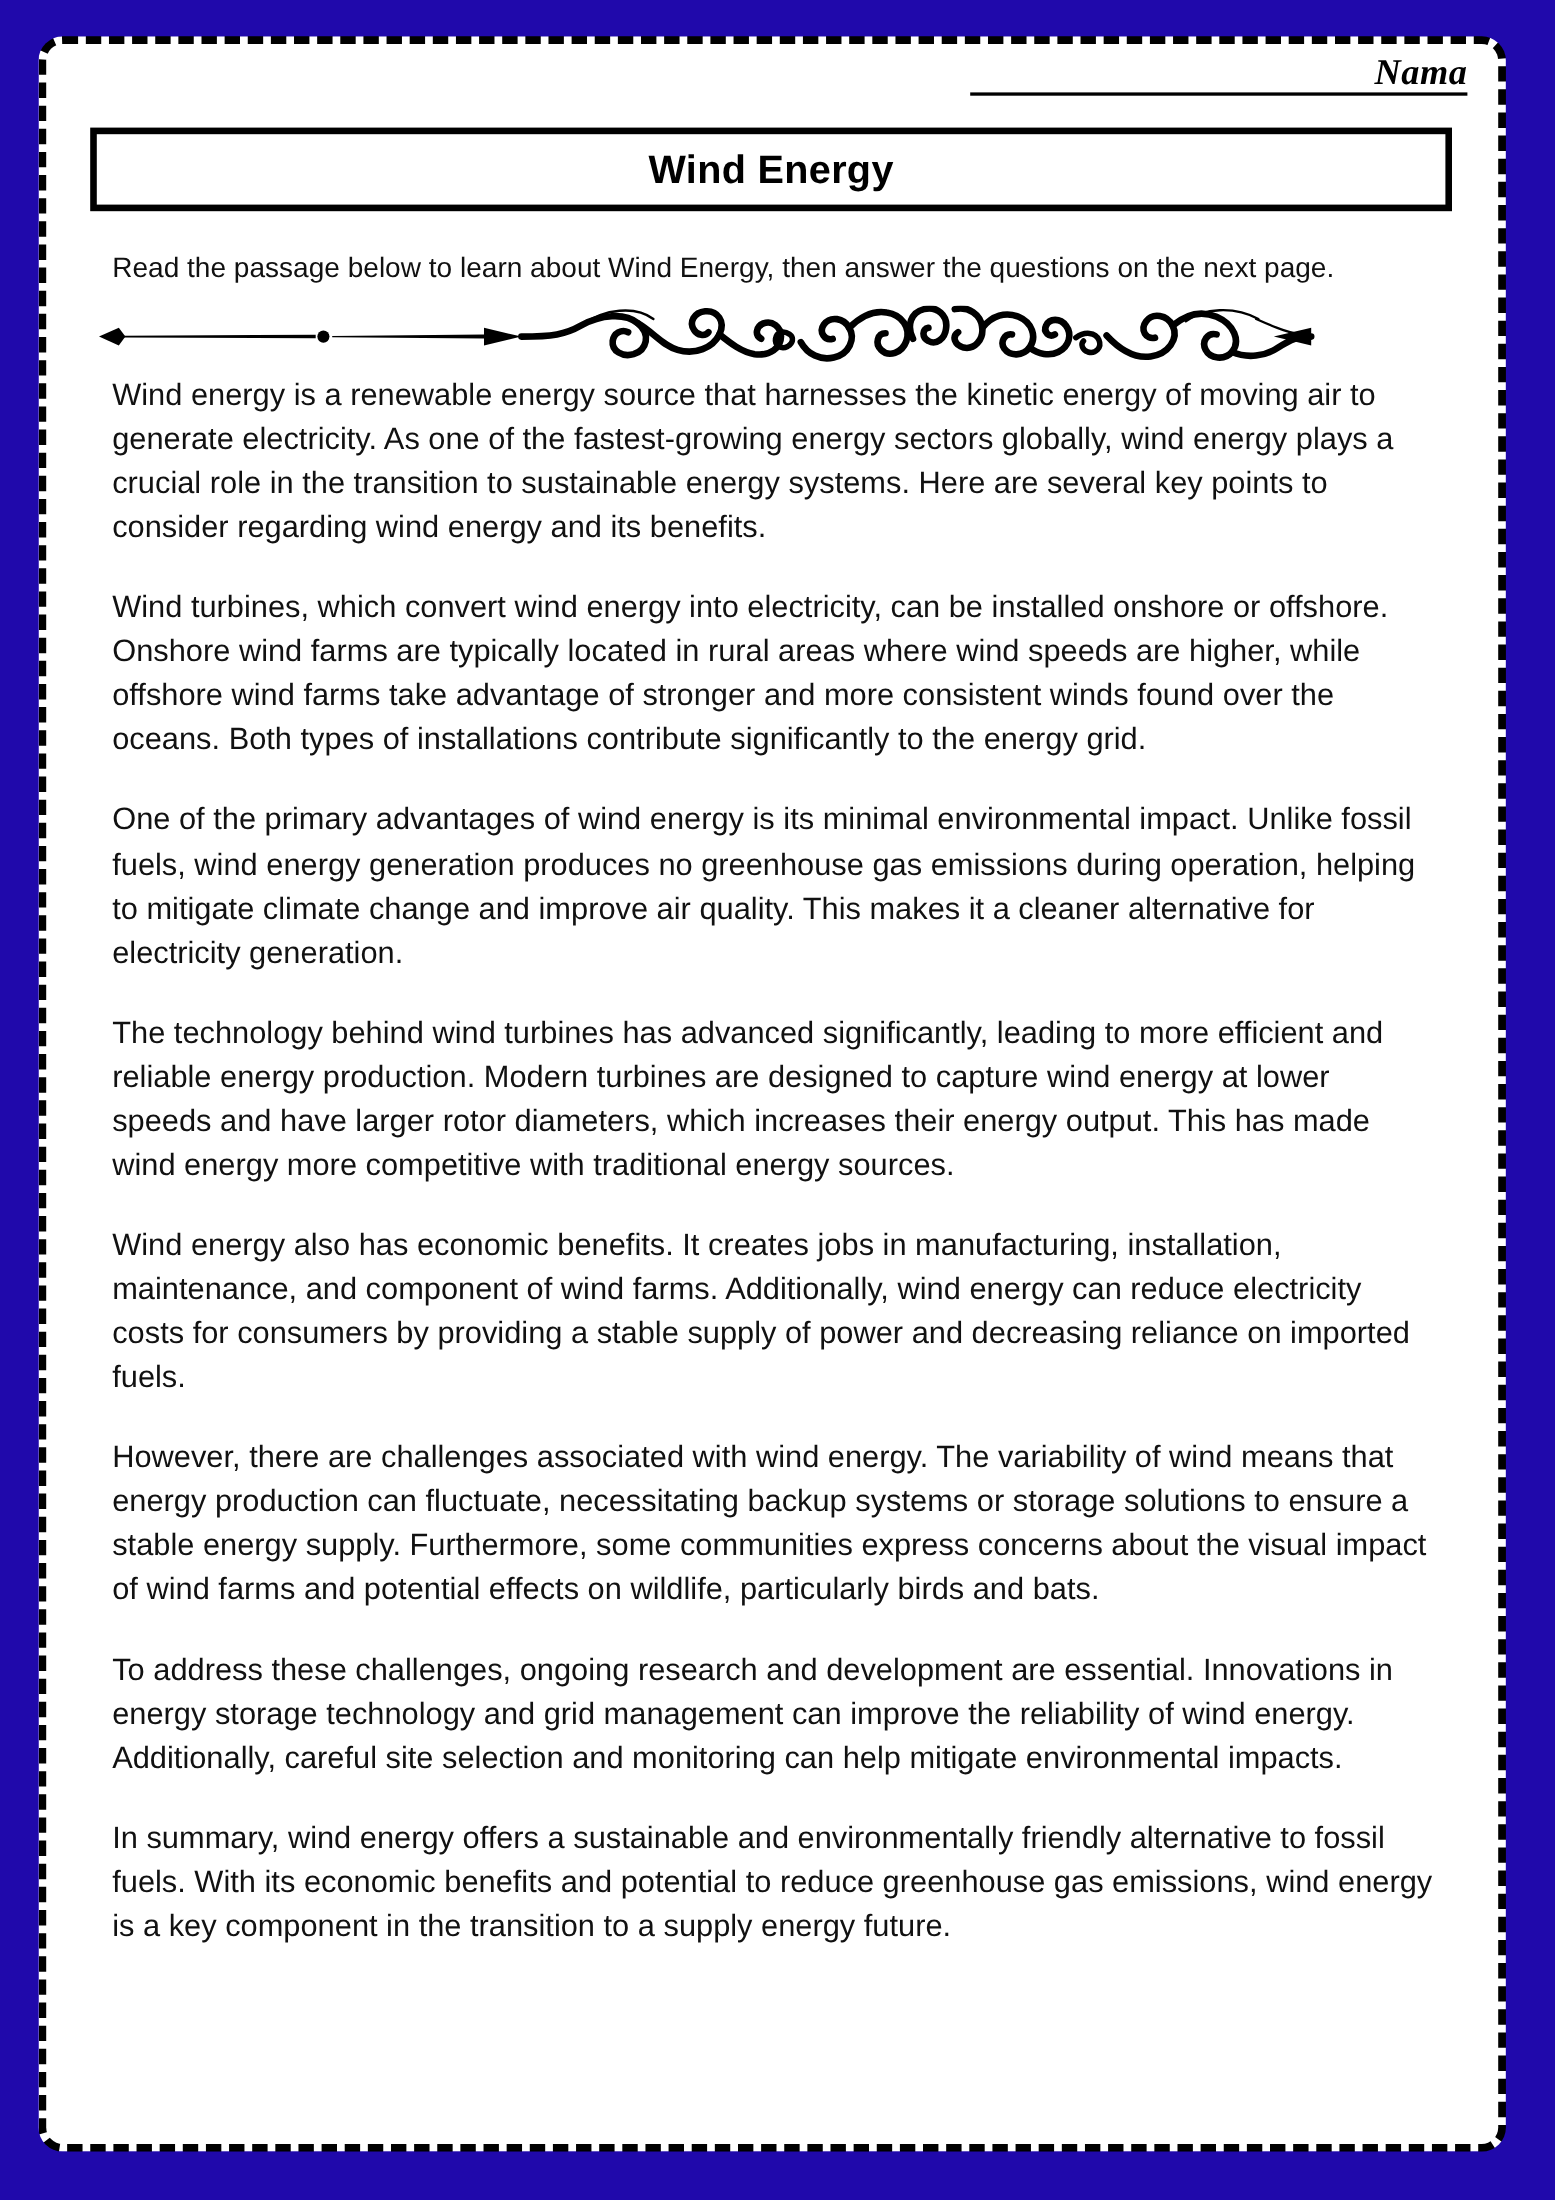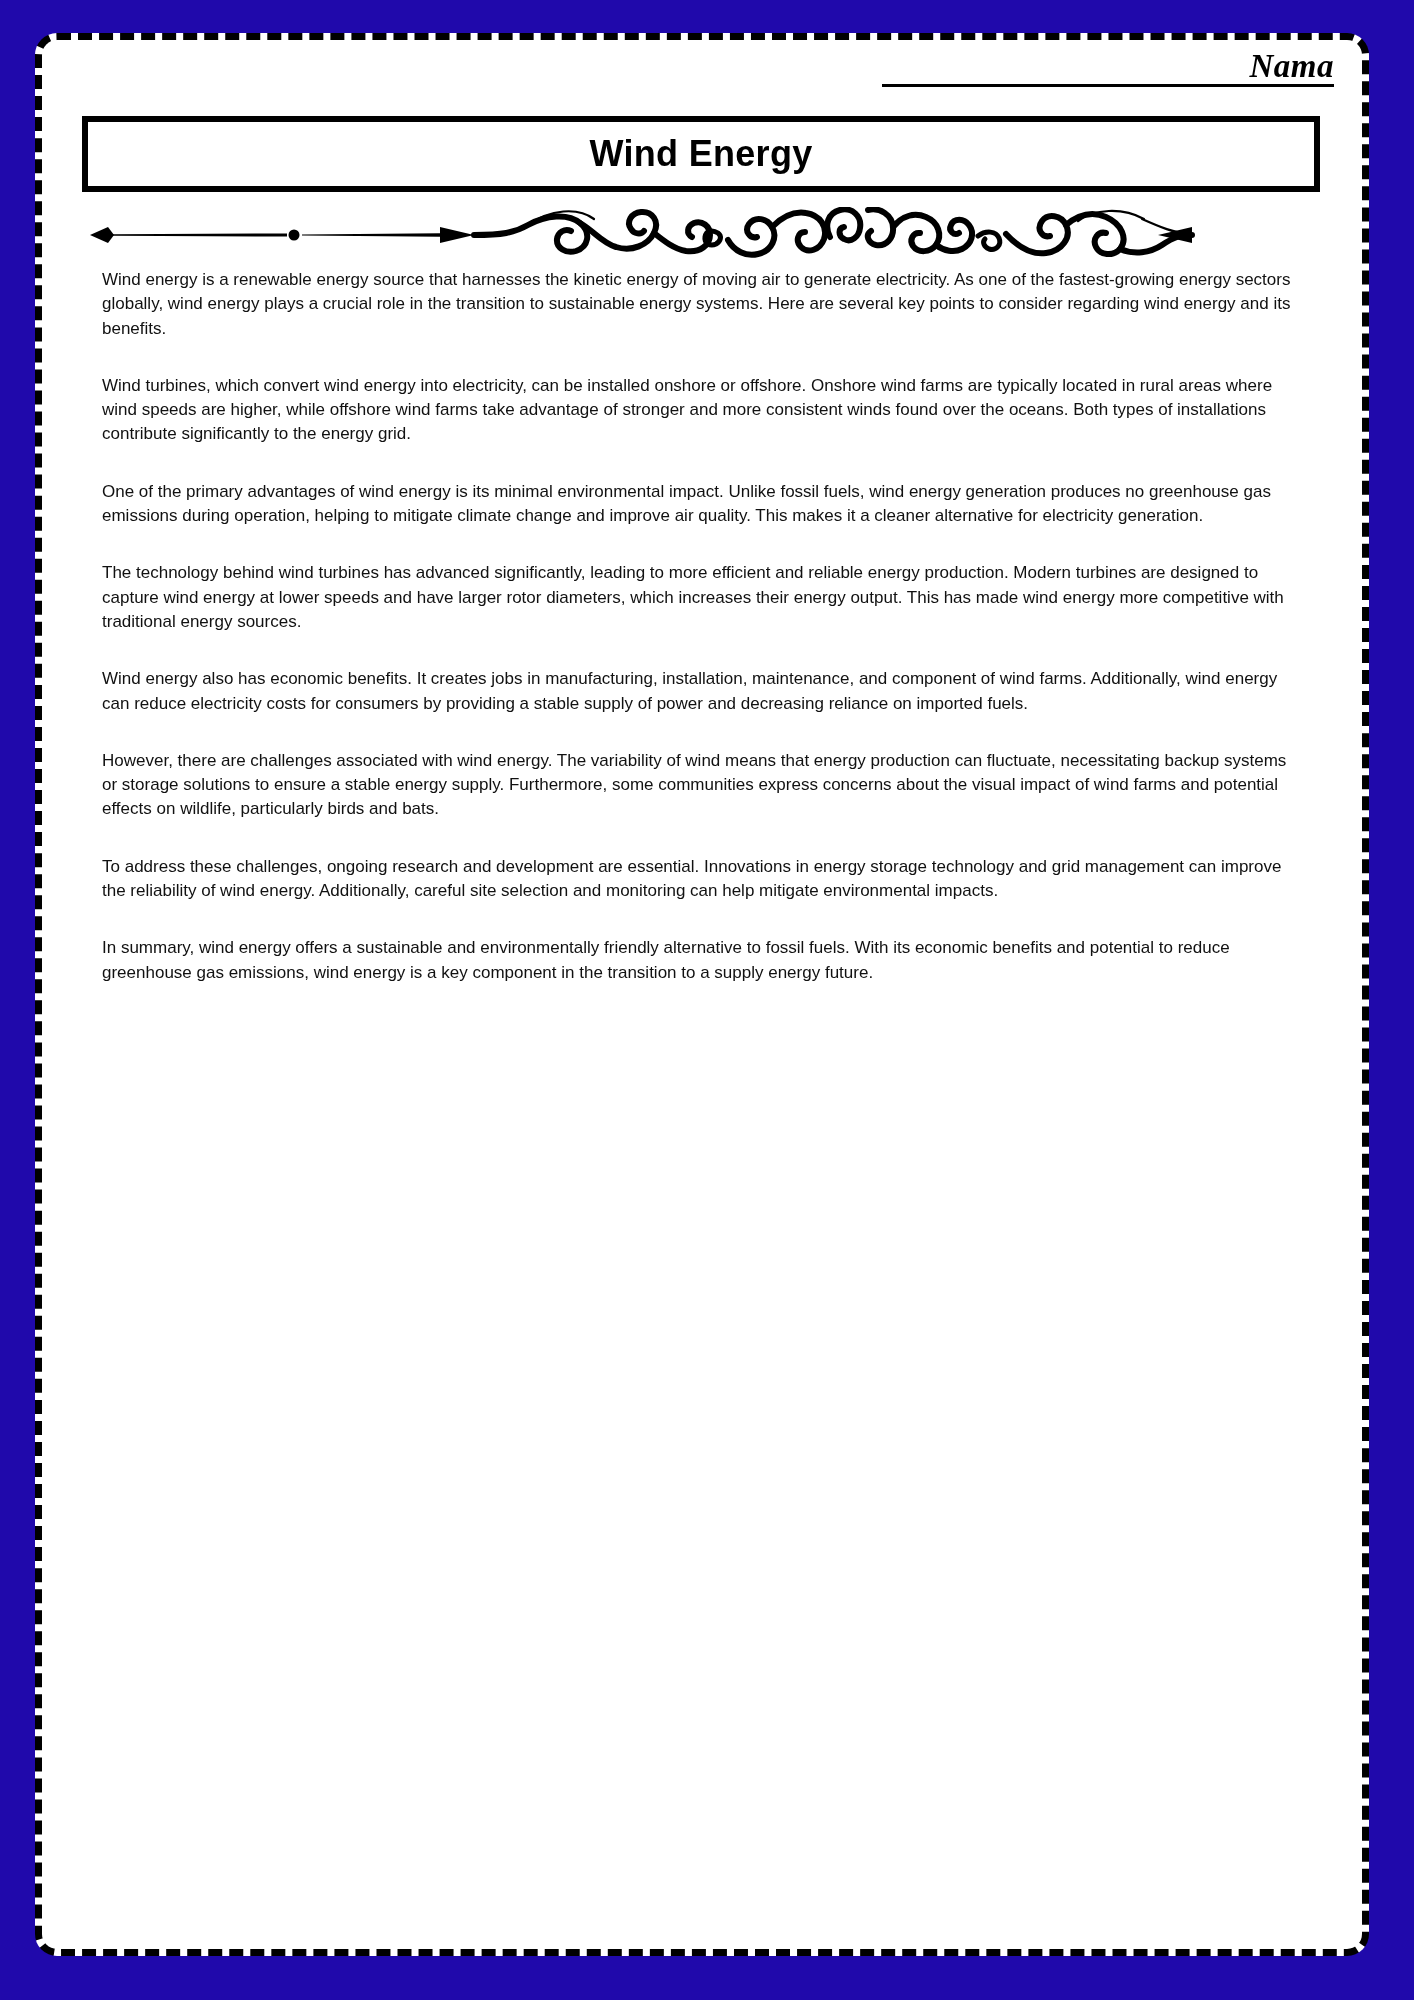--- a/index.html
+++ b/index.html
@@ -94,21 +94,21 @@
   .divider-wrap svg {
     display: block;
   }
 
   
   .body {
     margin: 2px 14px 0 32px;
   }
   .body p {
     margin: 0 16px 33px 0;
-    font-size: 17px;
+    font-size: 28px;
     line-height: 1.43;
     color: #111;
     text-align: left;
   }
   .body p:last-child {
     margin-bottom: 0;
   }
 </style>
 </head>
 <body>
@@ -118,20 +118,21 @@
 
     <div class="name-row">
       <span class="name-label">Nama</span>
       <span class="name-line"></span>
     </div>
 
     <div class="title-box">
       <span class="title-text">Wind Energy</span>
     </div>
 
+    <div class="instructions">Read the passage below to learn about Wind Energy, then answer the questions on the next page.</div>
 
     <div class="divider-wrap">
       <svg width="1240" height="56" viewBox="0 0 1240 56" fill="none" xmlns="http://www.w3.org/2000/svg" aria-hidden="true">
 
         <path d="M8 28 L26 20 L32 28 L26 36 Z" fill="#000"></path>
         <path d="M30 27.2 L205 26.4 L205 29.6 L30 28.8 Z" fill="#000"></path>
         <circle cx="212" cy="28" r="5.5" fill="#000"></circle>
         <path d="M220 27.4 L358 26.2 L358 29.8 L220 28.6 Z" fill="#000"></path>
         <path d="M358 20 L392 28 L358 36 Z" fill="#000"></path>
 

